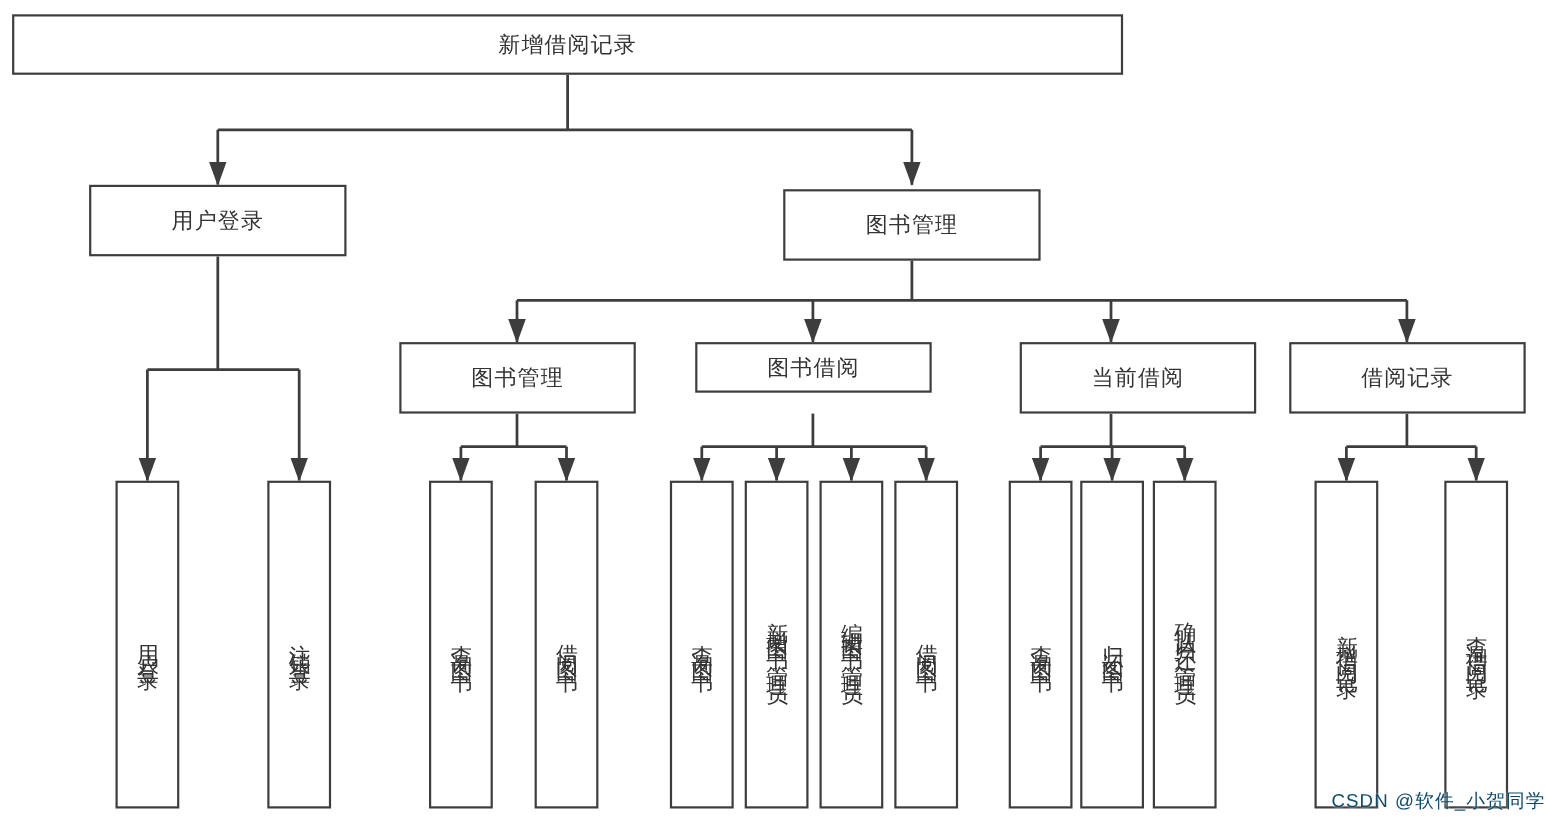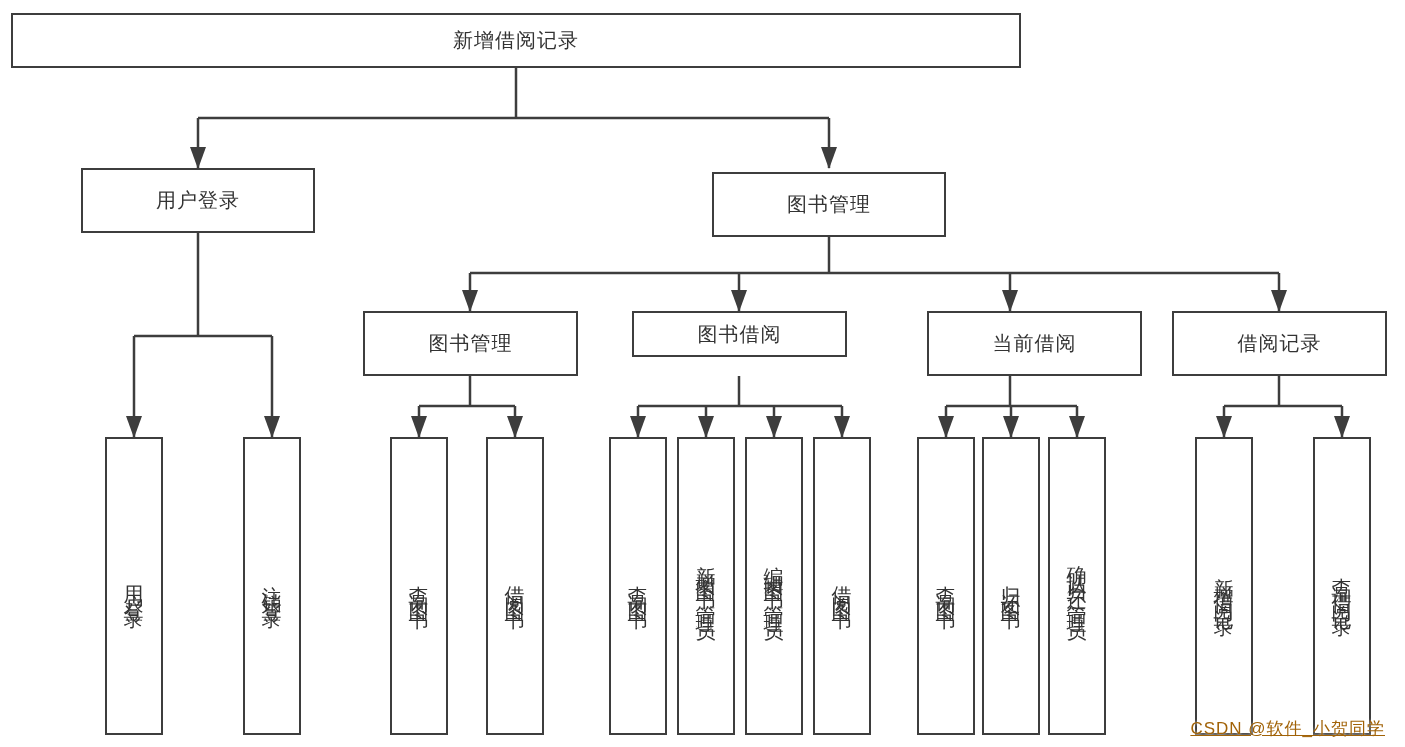--- a/index.html
+++ b/index.html
@@ -37,24 +37,23 @@
   #n-bw-query{left:609px;}
   #n-bw-add{left:677px;}
   #n-bw-edit{left:745px;}
   #n-bw-borrow{left:813px;}
   #n-cur-query{left:917px;}
   #n-cur-return{left:982px;}
   #n-cur-confirm{left:1048px;}
   #n-rec-add{left:1195px;}
   #n-rec-query{left:1313px;}
   .watermark{
-    position:absolute;right:20px;bottom:7px;font-size:17px;
-    color:#a16207;letter-spacing:1px;white-space:nowrap;
+    position:absolute;right:0;bottom:7px;font-size:17px;
+    color:#0c4a6e;letter-spacing:1px;white-space:nowrap;
     text-shadow:0 0 3px rgba(255,255,255,0.9);
-    text-decoration:underline;
   }
 </style>
 </head>
 <body>
 
 <div class="canvas">
 
   <svg class="connector-layer" width="1405" height="747" viewBox="0 0 1405 747">
     <defs>
       <marker id="ah" viewBox="0 0 22 16" refX="21" refY="8" markerWidth="22" markerHeight="16" markerUnits="userSpaceOnUse" orient="auto">

